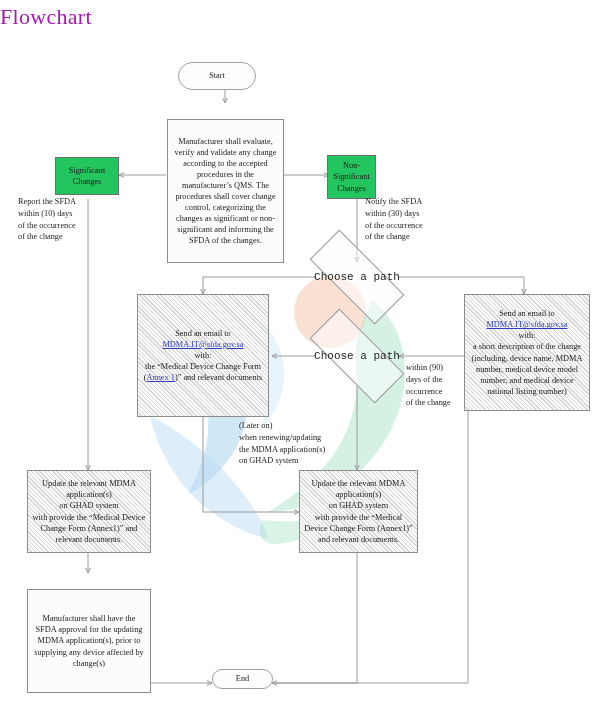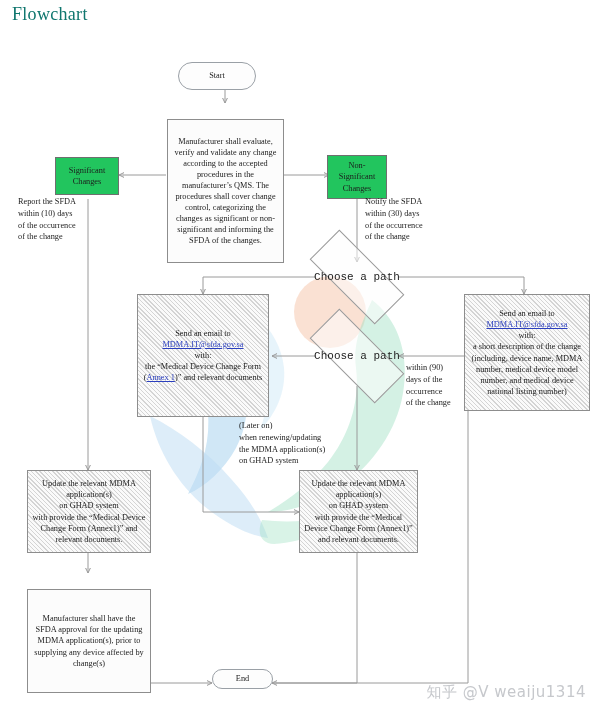--- a/index.html
+++ b/index.html
@@ -11,23 +11,23 @@
     overflow:hidden;
     color:#222;
   }
   #stage{position:absolute;left:0;top:0;width:600px;height:716px;}
 
   
   .wm-layer{position:absolute;left:0;top:0;width:600px;height:716px;z-index:0;pointer-events:none;}
 
   
   .title{
-    position:absolute;left:12px;top:4px;
-    font-size:18px;letter-spacing:.3px;
-    color:#0f766e;
+    position:absolute;left:0;top:4px;
+    font-size:22px;letter-spacing:.3px;
+    color:#a21caf;
     font-family:"Liberation Serif", serif;
   }
 
   
   .zhihu{
     position:absolute;right:14px;bottom:14px;
     font-size:15px;color:#c6c8cc;
     font-family:"DejaVu Sans", sans-serif;
     letter-spacing:.5px;
     white-space:nowrap;
@@ -172,21 +172,21 @@
 
   <div class="node process" style="left:167px;top:103px;width:117px;height:144px;">
     <div class="inner">Manufacturer shall evaluate, verify and validate any change according to the accepted procedures in the manufacturer’s QMS. The procedures shall cover change control, categorizing the changes as significant or non-significant and informing the SFDA of the changes.</div>
   </div>
 
   <div class="node process-strong" style="left:55px;top:157px;width:64px;height:38px;white-space:pre-line;">
     <div class="inner">Significant
 Changes</div>
   </div>
 
-  <div class="node process-strong" style="left:327px;top:155px;width:60px;height:44px;white-space:pre-line;">
+  <div class="node process-strong" style="left:327px;top:155px;width:49px;height:44px;white-space:pre-line;">
     <div class="inner">Non-
 Significant
 Changes</div>
   </div>
 
   <div class="decision" style="left:311px;top:256px;width:92px;height:42px;">
     <div class="dia"></div>
     <div class="dtext">Choose a path</div>
   </div>
 
@@ -246,15 +246,14 @@
   <div class="note" style="left:406px;top:362px;width:66px;">within (90)
 days of the
 occurrence
 of the change</div>
 
   <div class="note" style="left:205px;top:420px;width:130px;padding-left:34px;">(Later on)
 when renewing/updating
 the MDMA application(s)
 on GHAD system</div>
 
-  <div class="zhihu">知乎 @V weaiju1314</div>
 
 </div>
 
 </body></html>

